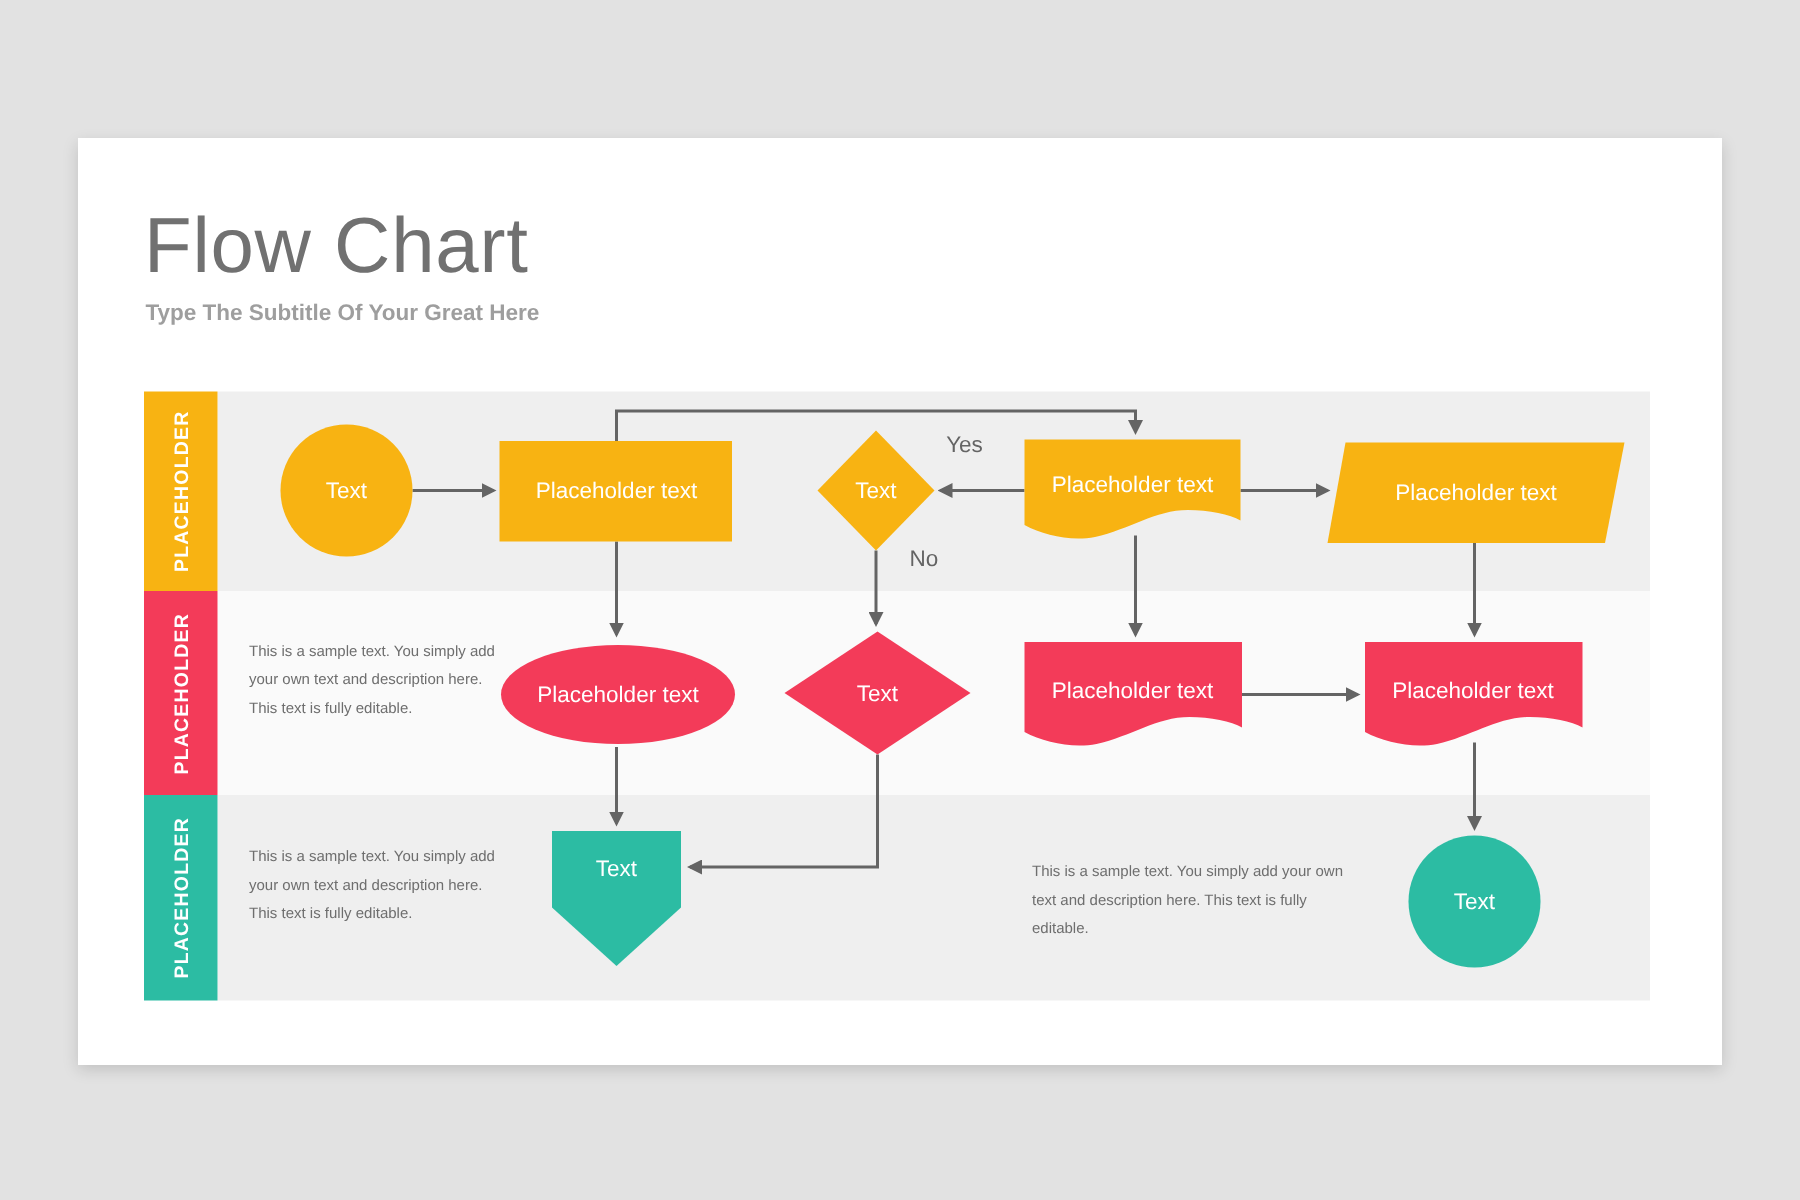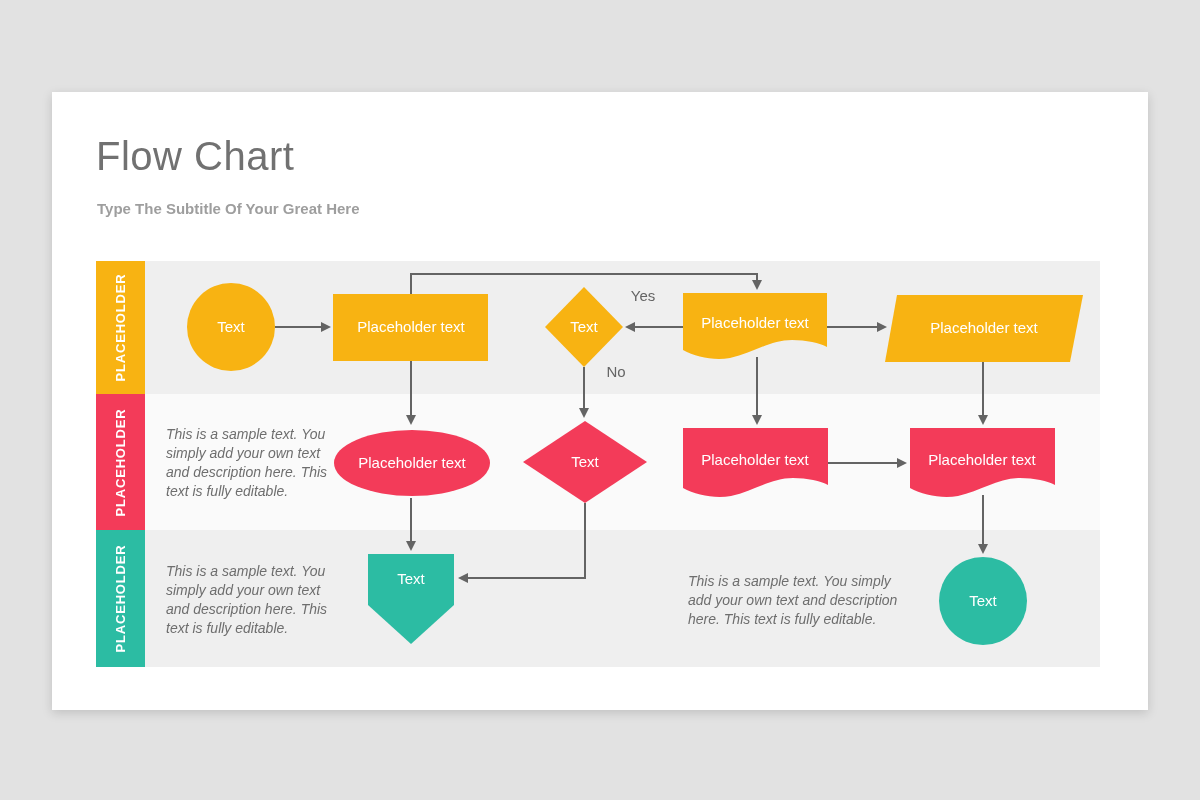--- a/index.html
+++ b/index.html
@@ -8,21 +8,21 @@
     background:var(--page-bg,#e2e2e2);
     font-family:"Liberation Sans",sans-serif;
   }
   .slide{
     position:absolute;left:52px;top:92px;width:1096px;height:618px;
     background:var(--slide-bg,#ffffff);
     box-shadow:0 3px 10px rgba(0,0,0,0.15);
   }
   .title{
     position:absolute;left:44px;top:42px;margin:0;
-    font-size:40px;font-weight:400;color:var(--title-gray,#717171);
+    font-size:52px;font-weight:400;color:var(--title-gray,#717171);
     letter-spacing:0.5px;
     text-align:center;
   }
   .subtitle{
     position:absolute;left:45px;top:108px;margin:0;
     font-size:15px;font-weight:700;color:var(--subtitle-gray,#9e9e9e);
   }
   .flowchart{position:absolute;left:44px;top:169px;width:1004px;height:406px;}
   .rowbg{position:absolute;left:49px;width:955px;}
   .rowbg.r1{top:0;height:133px;background:var(--row-bg,#efefef);}
@@ -33,21 +33,21 @@
     display:flex;align-items:center;justify-content:center;
   }
   .tab.t1{top:0;height:133px;background:var(--yellow,#f8b312);}
   .tab.t2{top:133px;height:136px;background:var(--pink,#f33b59);}
   .tab.t3{top:269px;height:137px;background:var(--teal,#2cbca3);}
   .tab span{
     transform:rotate(-90deg);white-space:nowrap;
     color:#fff;font-size:13px;font-weight:bold;letter-spacing:0.8px;
   }
   .para{
-    position:absolute;font-size:14px;line-height:19px;color:var(--text-gray,#6e6e6e);font-style:italic;
+    position:absolute;font-size:10px;line-height:19px;color:var(--text-gray,#6e6e6e);
   }
   .para.p2{left:70px;top:164px;width:172px;}
   .para.p3a{left:70px;top:301px;width:172px;}
   .para.p3b{left:592px;top:311px;width:222px;}
   svg.overlay{position:absolute;left:0;top:0;}
   .conn{stroke:var(--line,#646464);stroke-width:2;fill:none;}
   .fill-yellow{fill:var(--yellow,#f8b312);}
   .fill-pink{fill:var(--pink,#f33b59);}
   .fill-teal{fill:var(--teal,#2cbca3);}
   .shape-label{

